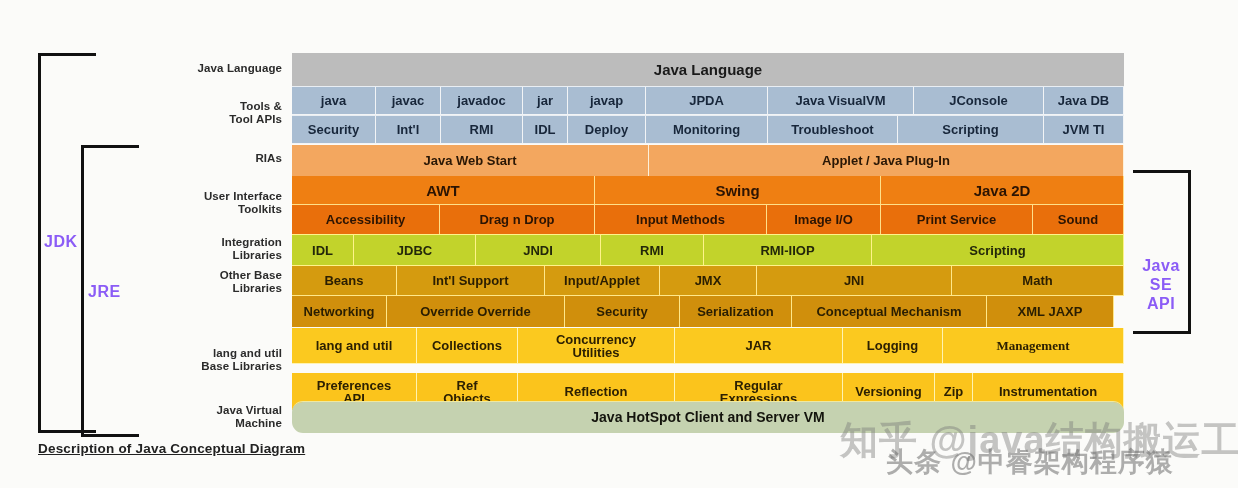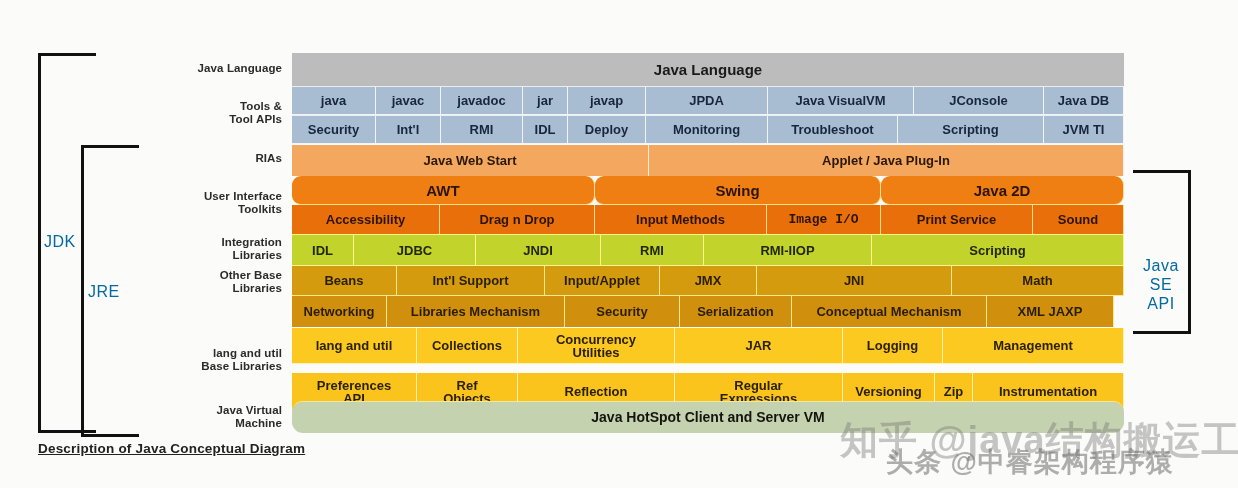--- a/index.html
+++ b/index.html
@@ -10,21 +10,21 @@
     position:relative;
     overflow:hidden;
     color:#1a1a1a;
   }
   #stage{position:absolute;left:0;top:0;width:1238px;height:488px;}
 
   
   .bracket{position:absolute;}
   .bracket .bar{position:absolute;background:#111;}
   .bracket .lbl{
-    position:absolute;font-size:16px;font-weight:400;color:#0369a1;
+    position:absolute;font-size:16px;font-weight:700;color:#8b5cf6;
     letter-spacing:.5px;white-space:nowrap;
   }
 
   
   .rowlabel{
     position:absolute;
     text-align:right;
     font-size:11.5px;
     font-weight:700;
     line-height:13px;
@@ -47,21 +47,21 @@
     color:#1d1d1d;
     border-right:1px solid rgba(255,255,255,.85);
     white-space:pre-line;
     padding:0 2px;
   }
   .cell:last-child{border-right:none;}
 
   .band.gray  .cell{background:#bcbcbc;color:#1a1a1a;font-size:15px;font-weight:600;}
   .band.blue  .cell{background:#a9bdd2;border-right:1px solid #f2f4f6;border-bottom:1px solid #f2f4f6;color:#17263a;}
   .band.lorange .cell{background:#f3a75f;border-right:1px solid #fdf0d9;color:#2a1705;}
-  .band.dorange .cell{background:#ef7f12;border-right:1px solid #ffe08a;border-bottom:1px solid #ffe08a;color:#2c1403;border-radius:9px;}
+  .band.dorange .cell{background:#ef7f12;border-right:1px solid #ffe08a;border-bottom:1px solid #ffe08a;color:#2c1403;}
   .band.dorange2 .cell{background:#e96f0b;border-right:1px solid #ffe08a;color:#2c1403;}
   .band.green .cell{background:#c2d32b;border-right:1px solid #fff38a;color:#23270a;}
   .band.gold  .cell{background:#d59b0f;border-right:1px solid #ffe88a;border-bottom:1px solid #ffe88a;color:#2a1e02;}
   .band.gold2 .cell{background:#d08f0c;border-right:1px solid #ffe88a;color:#2a1e02;}
   .band.yellow .cell{background:#fbc91f;border-right:1px solid #fff3b0;border-bottom:1px solid #fff3b0;color:#2c2002;}
   .band.yellow2 .cell{background:#fbc41c;border-right:1px solid #fff3b0;color:#2c2002;}
   .band.sage .cell{background:#c5d2b0;color:#14140d;font-size:14px;font-weight:700;}
 
   .band.blue{border-top:1px solid #e9eef3;}
   .band.green{border-top:1px solid #fff38a;border-bottom:1px solid #fff38a;}
@@ -174,21 +174,21 @@
   <div class="band dorange" style="top:176px;height:29px;">
     <div class="cell" style="width:303px;font-size:15px;">AWT</div>
     <div class="cell" style="width:286px;font-size:15px;">Swing</div>
     <div class="cell" style="width:243px;font-size:15px;">Java 2D</div>
   </div>
 
   <div class="band dorange2" style="top:205px;height:29px;">
     <div class="cell" style="width:148px;">Accessibility</div>
     <div class="cell" style="width:155px;">Drag n Drop</div>
     <div class="cell" style="width:172px;">Input Methods</div>
-    <div class="cell" style="width:114px;font-family:Liberation Mono, monospace;">Image I/O</div>
+    <div class="cell" style="width:114px;">Image I/O</div>
     <div class="cell" style="width:152px;">Print Service</div>
     <div class="cell" style="width:91px;">Sound</div>
   </div>
 
   <div class="band green" style="top:234px;height:32px;">
     <div class="cell" style="width:62px;">IDL</div>
     <div class="cell" style="width:122px;">JDBC</div>
     <div class="cell" style="width:125px;">JNDI</div>
     <div class="cell" style="width:103px;">RMI</div>
     <div class="cell" style="width:168px;">RMI-IIOP</div>
@@ -199,35 +199,35 @@
     <div class="cell" style="width:105px;">Beans</div>
     <div class="cell" style="width:148px;">Int'l Support</div>
     <div class="cell" style="width:115px;">Input/Applet</div>
     <div class="cell" style="width:97px;">JMX</div>
     <div class="cell" style="width:195px;">JNI</div>
     <div class="cell" style="width:172px;">Math</div>
   </div>
 
   <div class="band gold2" style="top:296px;height:31px;">
     <div class="cell" style="width:95px;">Networking</div>
-    <div class="cell" style="width:178px;">Libraries Mechanism</div>
+    <div class="cell" style="width:178px;">Override Override</div>
     <div class="cell" style="width:115px;">Security</div>
     <div class="cell" style="width:112px;">Serialization</div>
     <div class="cell" style="width:195px;">Conceptual Mechanism</div>
     <div class="cell" style="width:127px;">XML JAXP</div>
   </div>
 
   <div class="band yellow" style="top:328px;height:36px;">
     <div class="cell" style="width:125px;">lang and util</div>
     <div class="cell" style="width:101px;">Collections</div>
     <div class="cell" style="width:157px;">Concurrency
 Utilities</div>
     <div class="cell" style="width:168px;">JAR</div>
     <div class="cell" style="width:100px;">Logging</div>
-    <div class="cell" style="width:181px;">Management</div>
+    <div class="cell" style="width:181px;font-family:Liberation Serif, serif;">Management</div>
   </div>
 
   <div class="band yellow2" style="top:364px;height:37px;margin-top:9px;">
     <div class="cell" style="width:125px;">Preferences
 API</div>
     <div class="cell" style="width:101px;">Ref
 Objects</div>
     <div class="cell" style="width:157px;">Reflection</div>
     <div class="cell" style="width:168px;">Regular
 Expressions</div>

